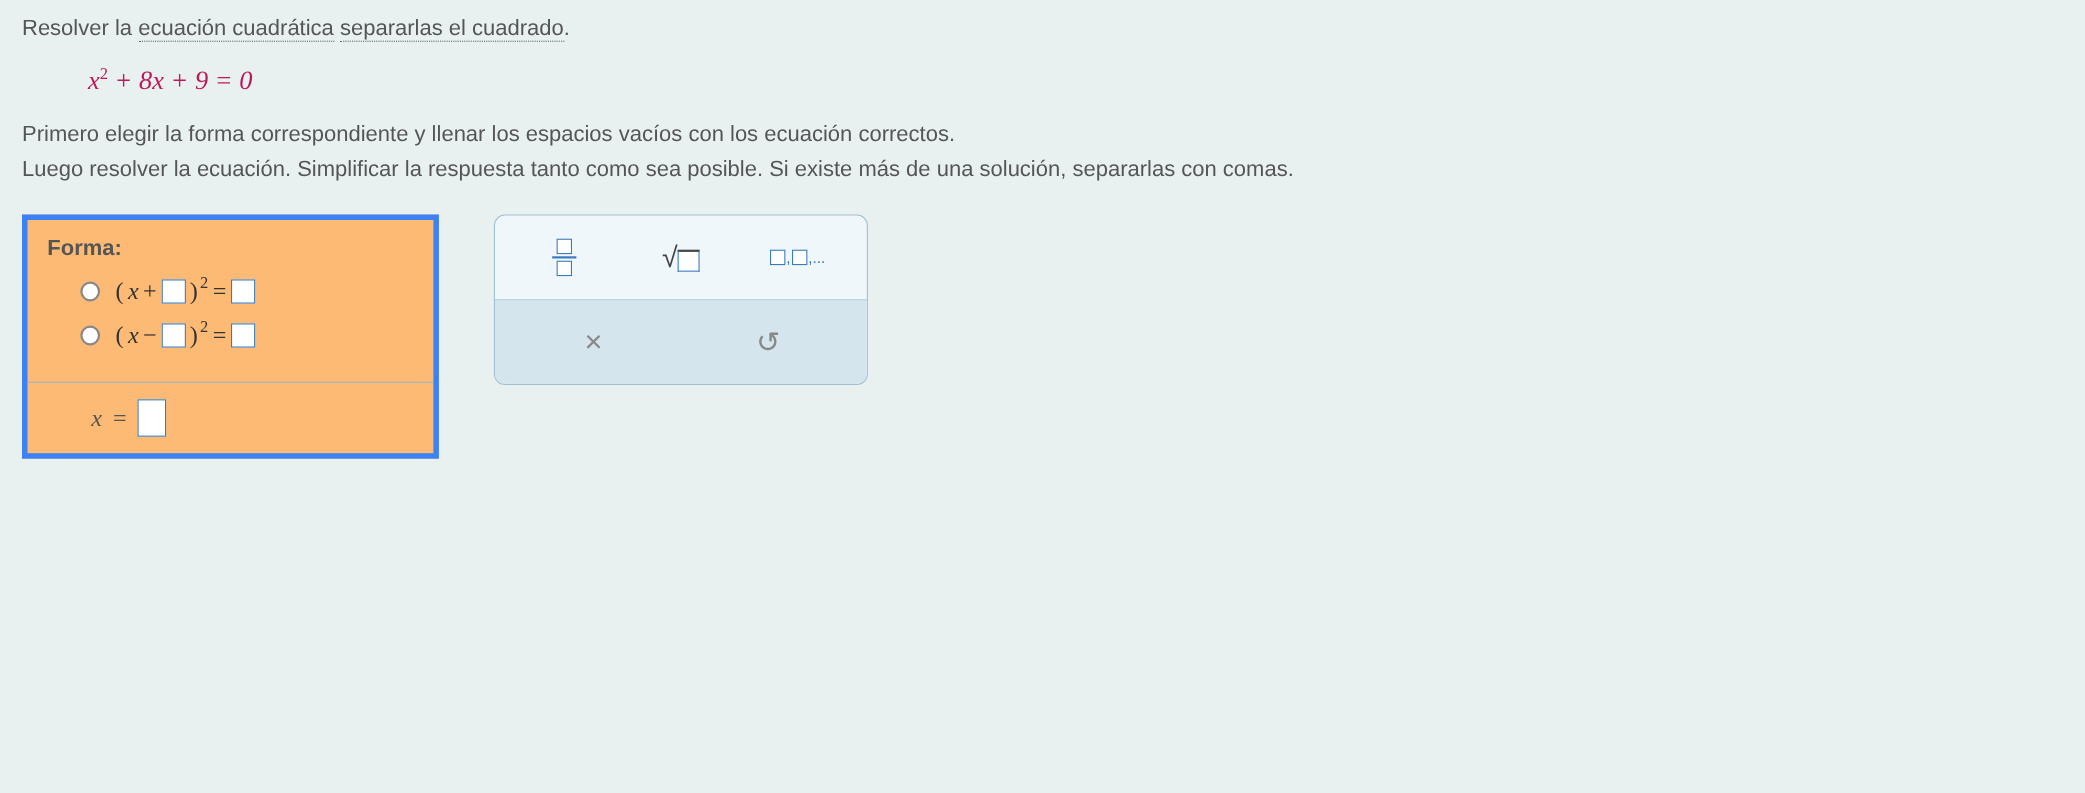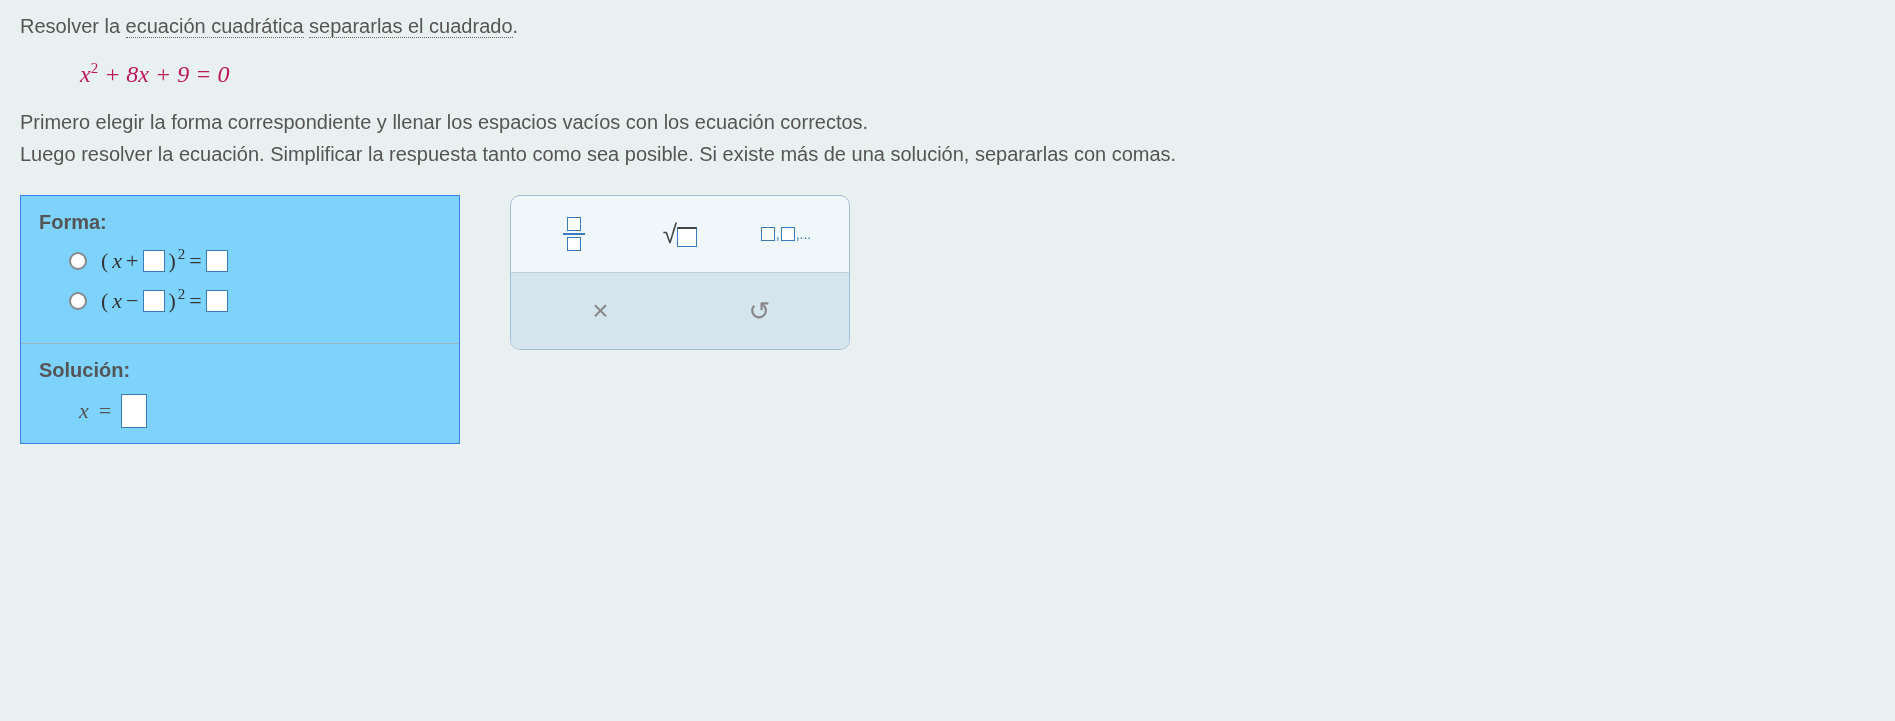--- a/index.html
+++ b/index.html
@@ -25,23 +25,23 @@
       color: #be185d;
     }
     .sup { font-size: 15px; vertical-align: super; font-style: normal; }
     .content-row {
       display: flex;
       gap: 50px;
       margin-top: 25px;
       align-items: flex-start;
     }
     .panel {
-      border: 1px solid #3b82f6;
-      background: #7dd3fc;
-      width: 440px;
+      border: 5px solid #3b82f6;
+      background: #fdba74;
+      width: 379px;
     }
     .panel-section {
       padding: 15px 18px;
     }
     .panel-divider { border-top: 1px solid #9bb4c4; }
     .panel-label {
       font-weight: bold;
       color: #555;
       font-size: 20px;
       margin-bottom: 12px;
@@ -167,21 +167,20 @@
           <span class="box"></span>
           <span>)</span>
           <span class="sup" style="margin-left:-2px;margin-top:-14px;">2</span>
           <span> = </span>
           <span class="box"></span>
         </span>
       </div>
     </div>
 
     <div class="panel-section panel-divider">
-      <div class="panel-label">Solución:</div>
       <div class="sol-row">
         <span>x</span>
         <span style="font-style:normal"> = </span>
         <span class="sol-box"></span>
       </div>
     </div>
   </div>
 
   <div class="toolbar">
     <div class="tool-row">

